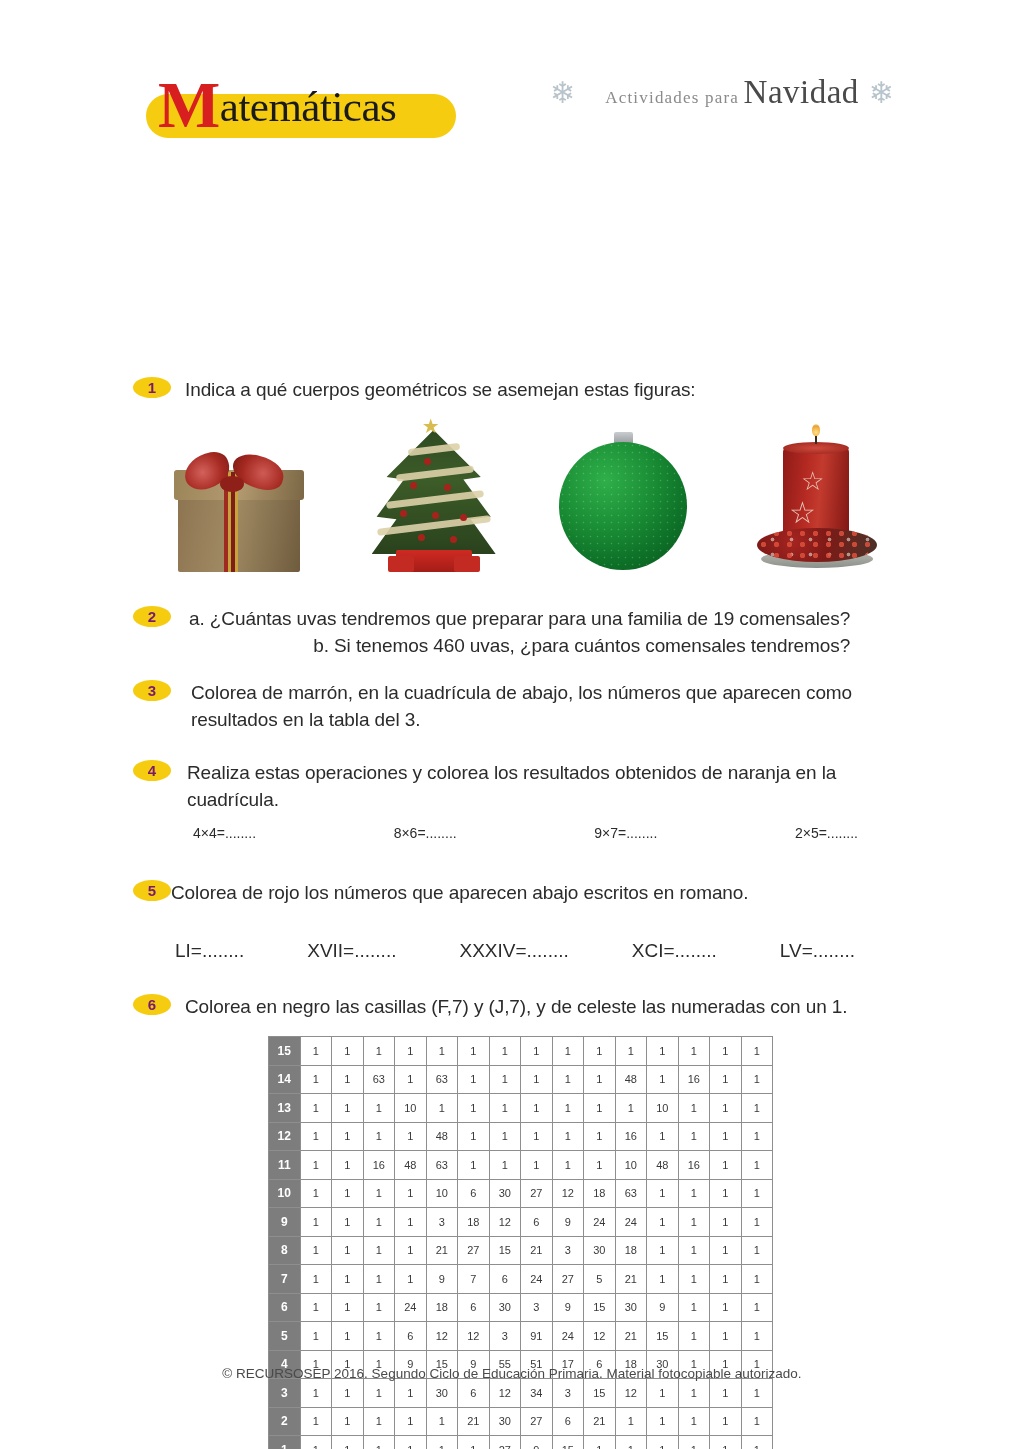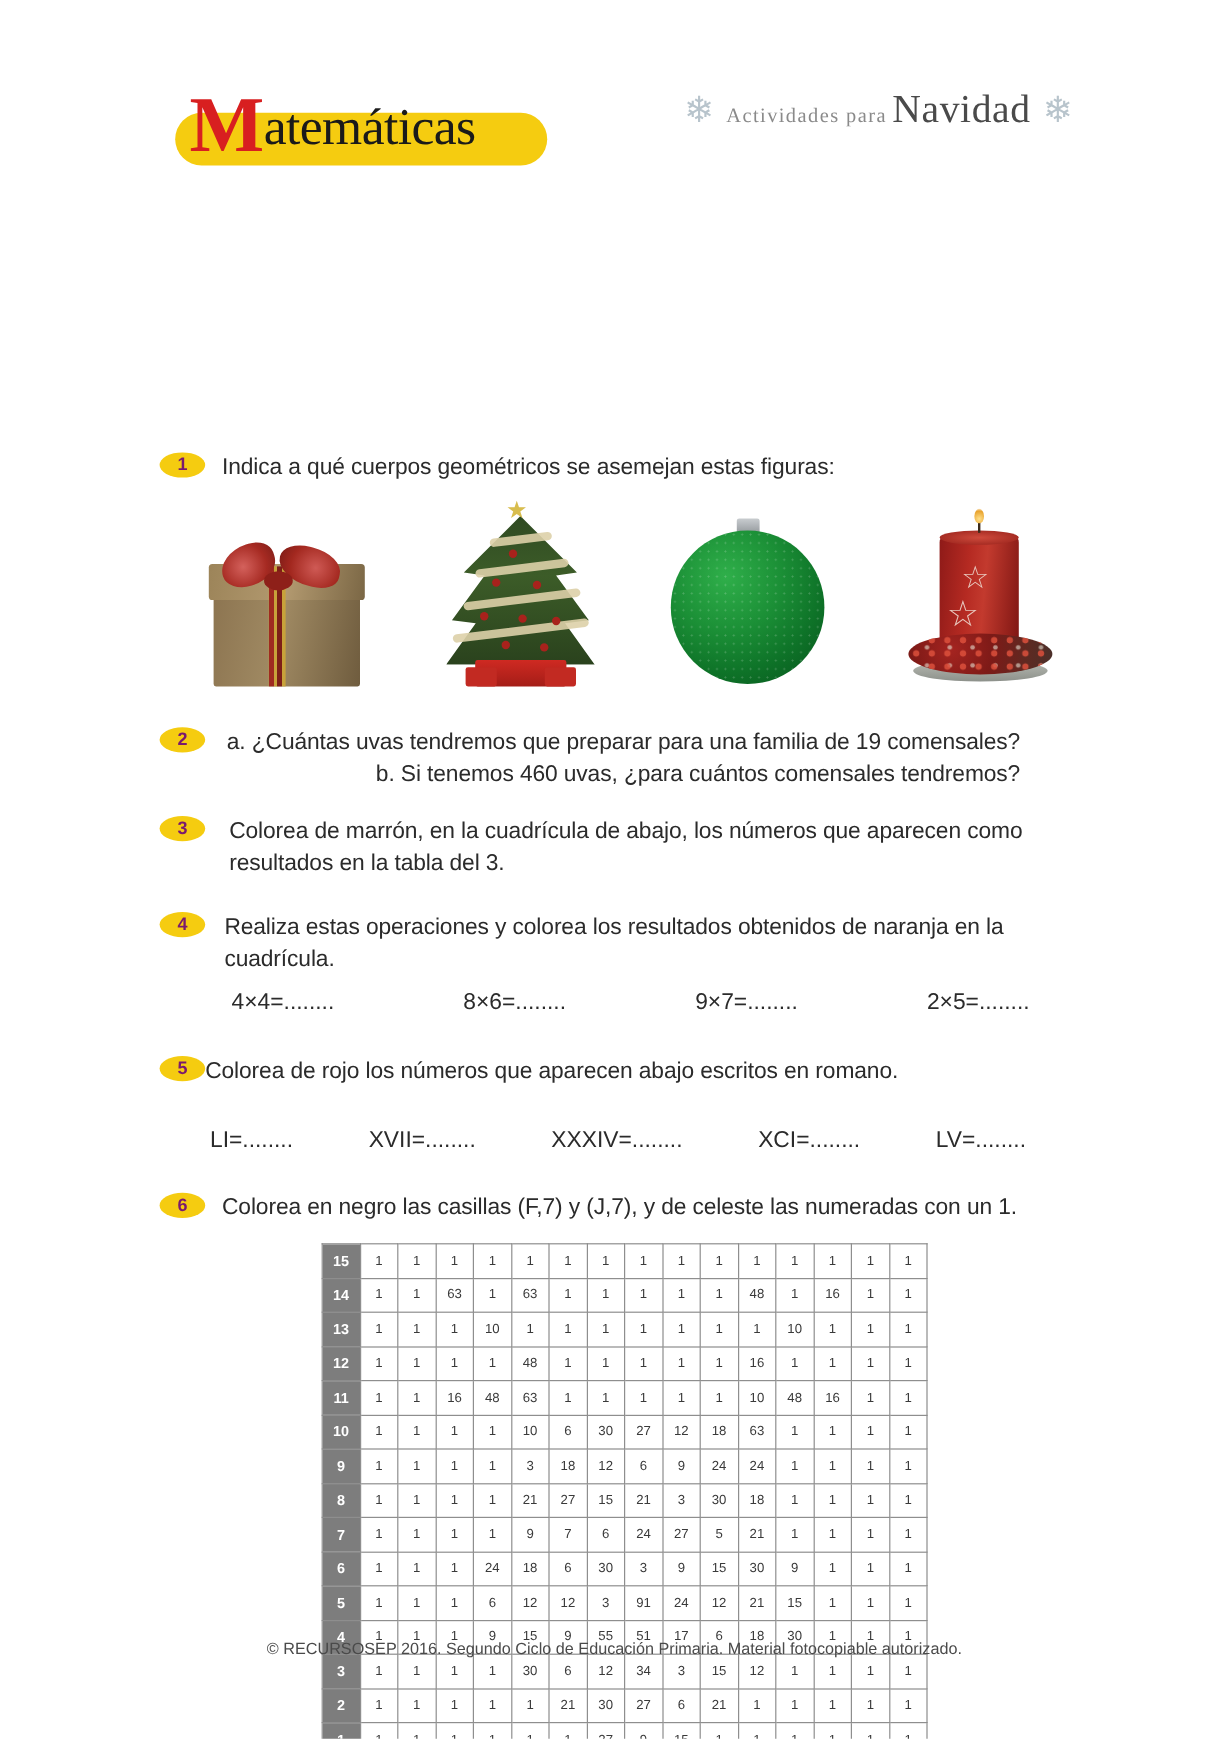--- a/index.html
+++ b/index.html
@@ -58,21 +58,21 @@
   }
 
   .brand {
     position: absolute;
     right: 130px;
     top: 76px;
     display: flex;
     align-items: center;
     gap: 10px;
   }
-  .brand-text { text-align: right; line-height: 1; }
+  .brand-text { text-align: right; line-height: 1; margin-left: 20px; }
   .brand-line1 {
     font-family: "Liberation Serif", serif;
     font-size: 17px;
     color: #8a8a8a;
     letter-spacing: 1.2px;
   }
   .brand-line2 {
     font-family: "Liberation Serif", serif;
     font-size: 33px;
     color: #4a4a4a;
@@ -269,21 +269,21 @@
   #item3 .q-text { margin-left: 20px; }
   .hang { text-indent: 0; }
 
   
   #item4 { position: absolute; left: 133px; top: 590px; width: 770px; }
   #item4 .q-text { margin-left: 16px; }
 
   .ops-row {
     position: absolute; left: 193px; top: 655px; width: 665px;
     display: flex; justify-content: space-between;
-    font-size: 19px; color: #2b2b2b;
+    font-size: 14px; color: #2b2b2b;
   }
   .ops-row .op { white-space: nowrap; }
 
   
   #item5 { position: absolute; left: 133px; top: 710px; width: 770px; }
   #item5 .q-text { margin-left: 0; }
 
   .roman-row {
     position: absolute; left: 175px; top: 770px; width: 680px;
     display: flex; justify-content: space-between;

